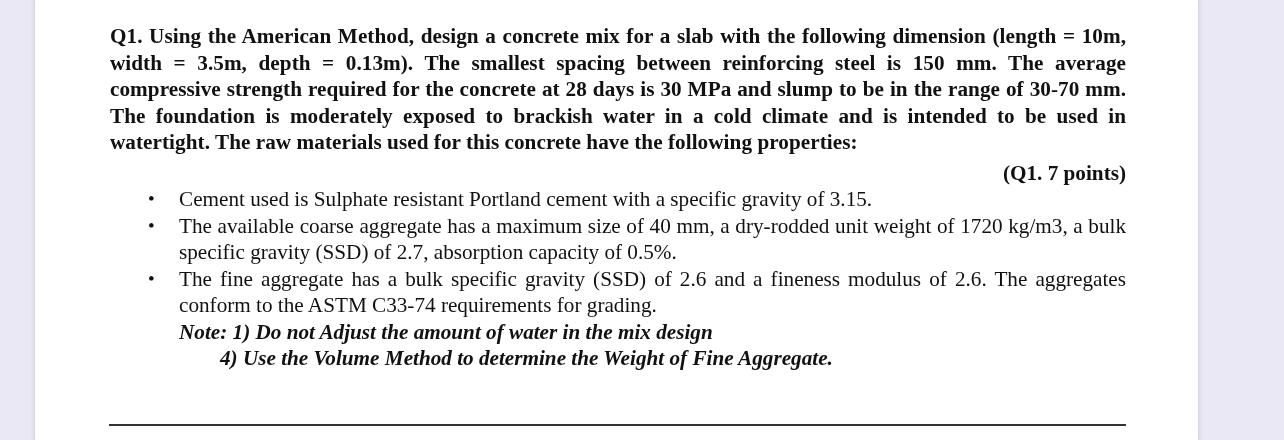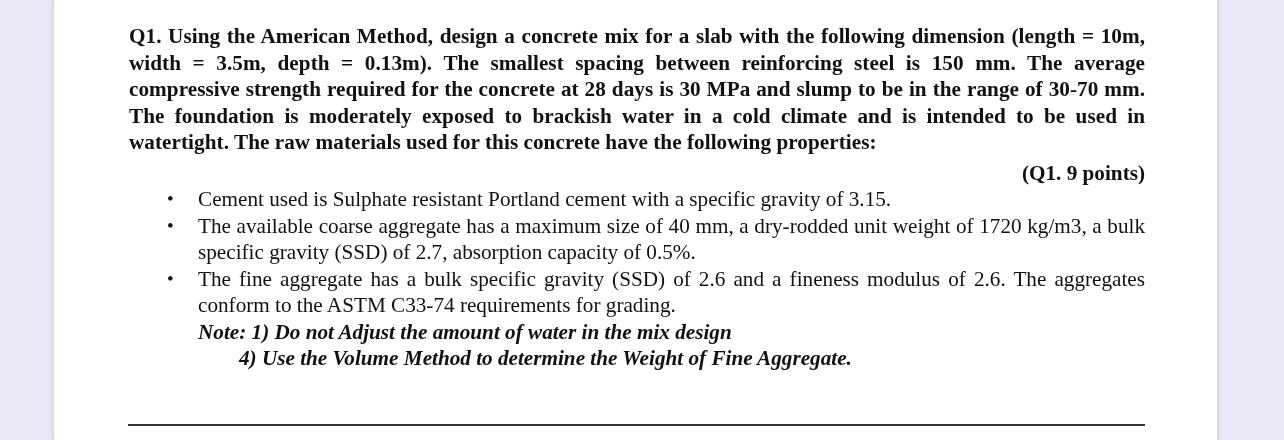--- a/index.html
+++ b/index.html
@@ -11,21 +11,21 @@
       background: #ebe8f6;
     }
     .viewer {
       position: relative;
       width: 1284px;
       height: 440px;
       background: #ebe8f6;
     }
     .page {
       position: absolute;
-      left: 54px;
+      left: 35px;
       top: 0;
       width: 1163px;
       height: 440px;
       background: #ffffff;
       box-shadow: -1px 0 0 #d9d6e4, 1px 0 0 #d9d6e4, -3px 0 3px rgba(0,0,0,0.05), 3px 0 3px rgba(0,0,0,0.05);
     }
     .content {
       position: absolute;
       left: 75px;
       top: 23px;
@@ -84,21 +84,21 @@
       border-top: 2px solid #333333;
     }
   </style>
 </head>
 <body>
 
 <div class="viewer">
   <div class="page">
     <div class="content">
       <p class="question">Q1. Using the American Method, design a concrete mix for a slab with the following dimension (length = 10m, width = 3.5m, depth = 0.13m). The smallest spacing between reinforcing steel is 150 mm. The average compressive strength required for the concrete at 28 days is 30 MPa and slump to be in the range of 30-70 mm. The foundation is moderately exposed to brackish water in a cold climate and is intended to be used in watertight. The raw materials used for this concrete have the following properties:</p>
-      <div class="points">(Q1. 9 points)</div>
+      <div class="points">(Q1. 7 points)</div>
       <ul class="props">
         <li>
           <span class="bullet">•</span>
           <span>Cement used is Sulphate resistant Portland cement with a specific gravity of 3.15.</span>
         </li>
         <li>
           <span class="bullet">•</span>
           <span>The available coarse aggregate has a maximum size of 40 mm, a dry-rodded unit weight of 1720 kg/m3, a bulk specific gravity (SSD) of 2.7, absorption capacity of 0.5%.</span>
         </li>
         <li>

